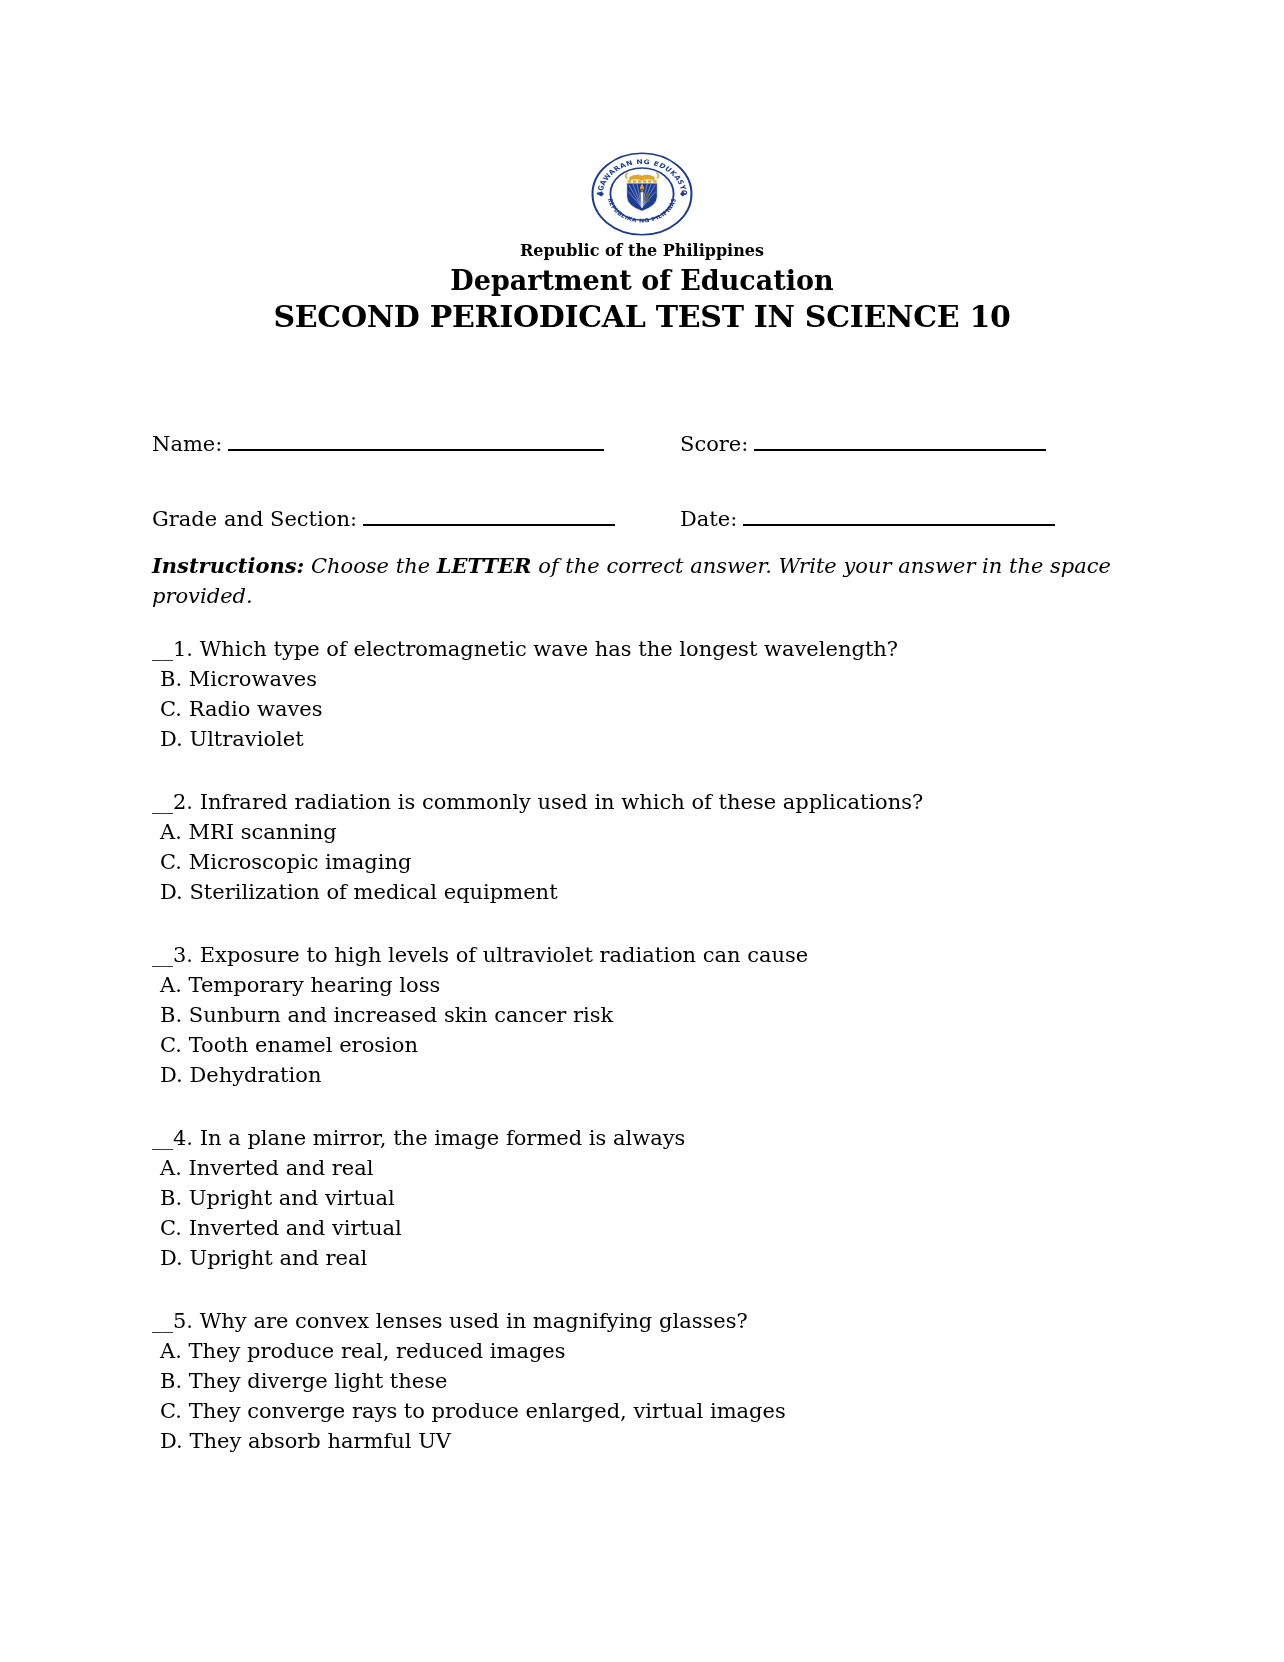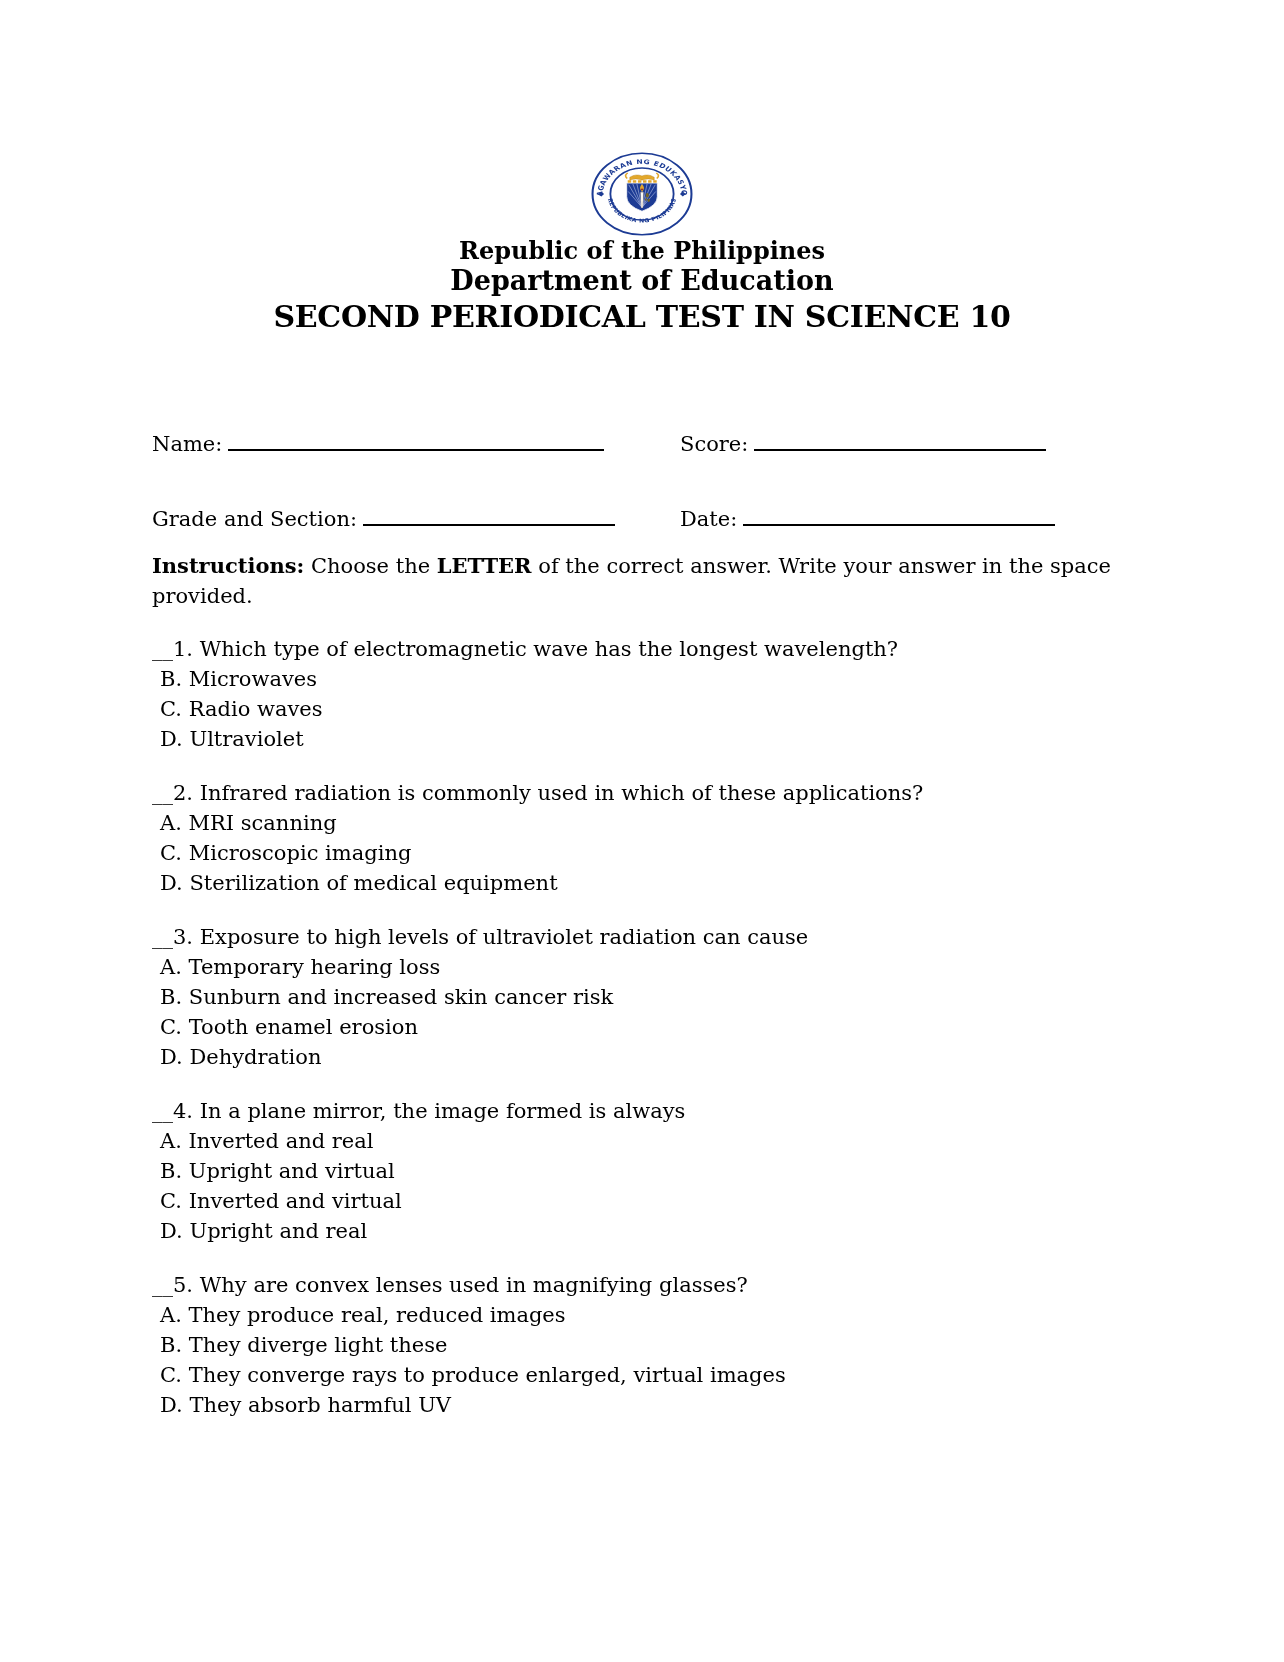--- a/index.html
+++ b/index.html
@@ -10,21 +10,21 @@
     color: #000000;
     font-family: "DejaVu Serif", "Liberation Serif", serif;
     overflow: hidden;
   }
   .page { width: 1284px; height: 1662px; position: relative; }
 
   
   .seal-wrap { padding-top: 152px; text-align: center; }
   .seal { width: 102px; height: 84px; display: block; margin: 0 auto; }
   .hline { text-align: center; font-weight: bold; }
-  .h-republic { font-size: 24px; line-height: 26px; margin-top: 2px; }
+  .h-republic { font-size: 16px; line-height: 26px; margin-top: 2px; }
   .h-dept     { font-size: 27px; line-height: 34px; text-align: center; }
   .h-title    { font-size: 30px; line-height: 37px; letter-spacing: -0.3px; }
 
   
   .info {
     margin: 50px 0 0 152px;
     width: 910px;
     display: grid;
     grid-template-columns: 528px 382px;
     font-size: 21px;
@@ -40,26 +40,27 @@
   .blank-grade { width: 252px; }
   .blank-score { width: 292px; }
   .blank-date  { width: 312px; }
 
   
   .instructions {
     margin: 16px 0 14px 152px;
     width: 992px;
     font-size: 21px;
     line-height: 30px;
+    font-style: italic;
   }
   .bold { font-weight: bold; }
 
   
   .questions { margin-left: 152px; margin-top: 23px; font-size: 21px; }
-  .question { margin-top: 24px; line-height: 30px; }
+  .question { margin-top: 33px; line-height: 30px; }
   .question:first-child { margin-top: 0; }
   .q-line { white-space: nowrap; }
   .option { padding-left: 8px; white-space: nowrap; }
 </style>
 </head>
 <body>
 
 <div class="page">
 
   <div class="seal-wrap">

